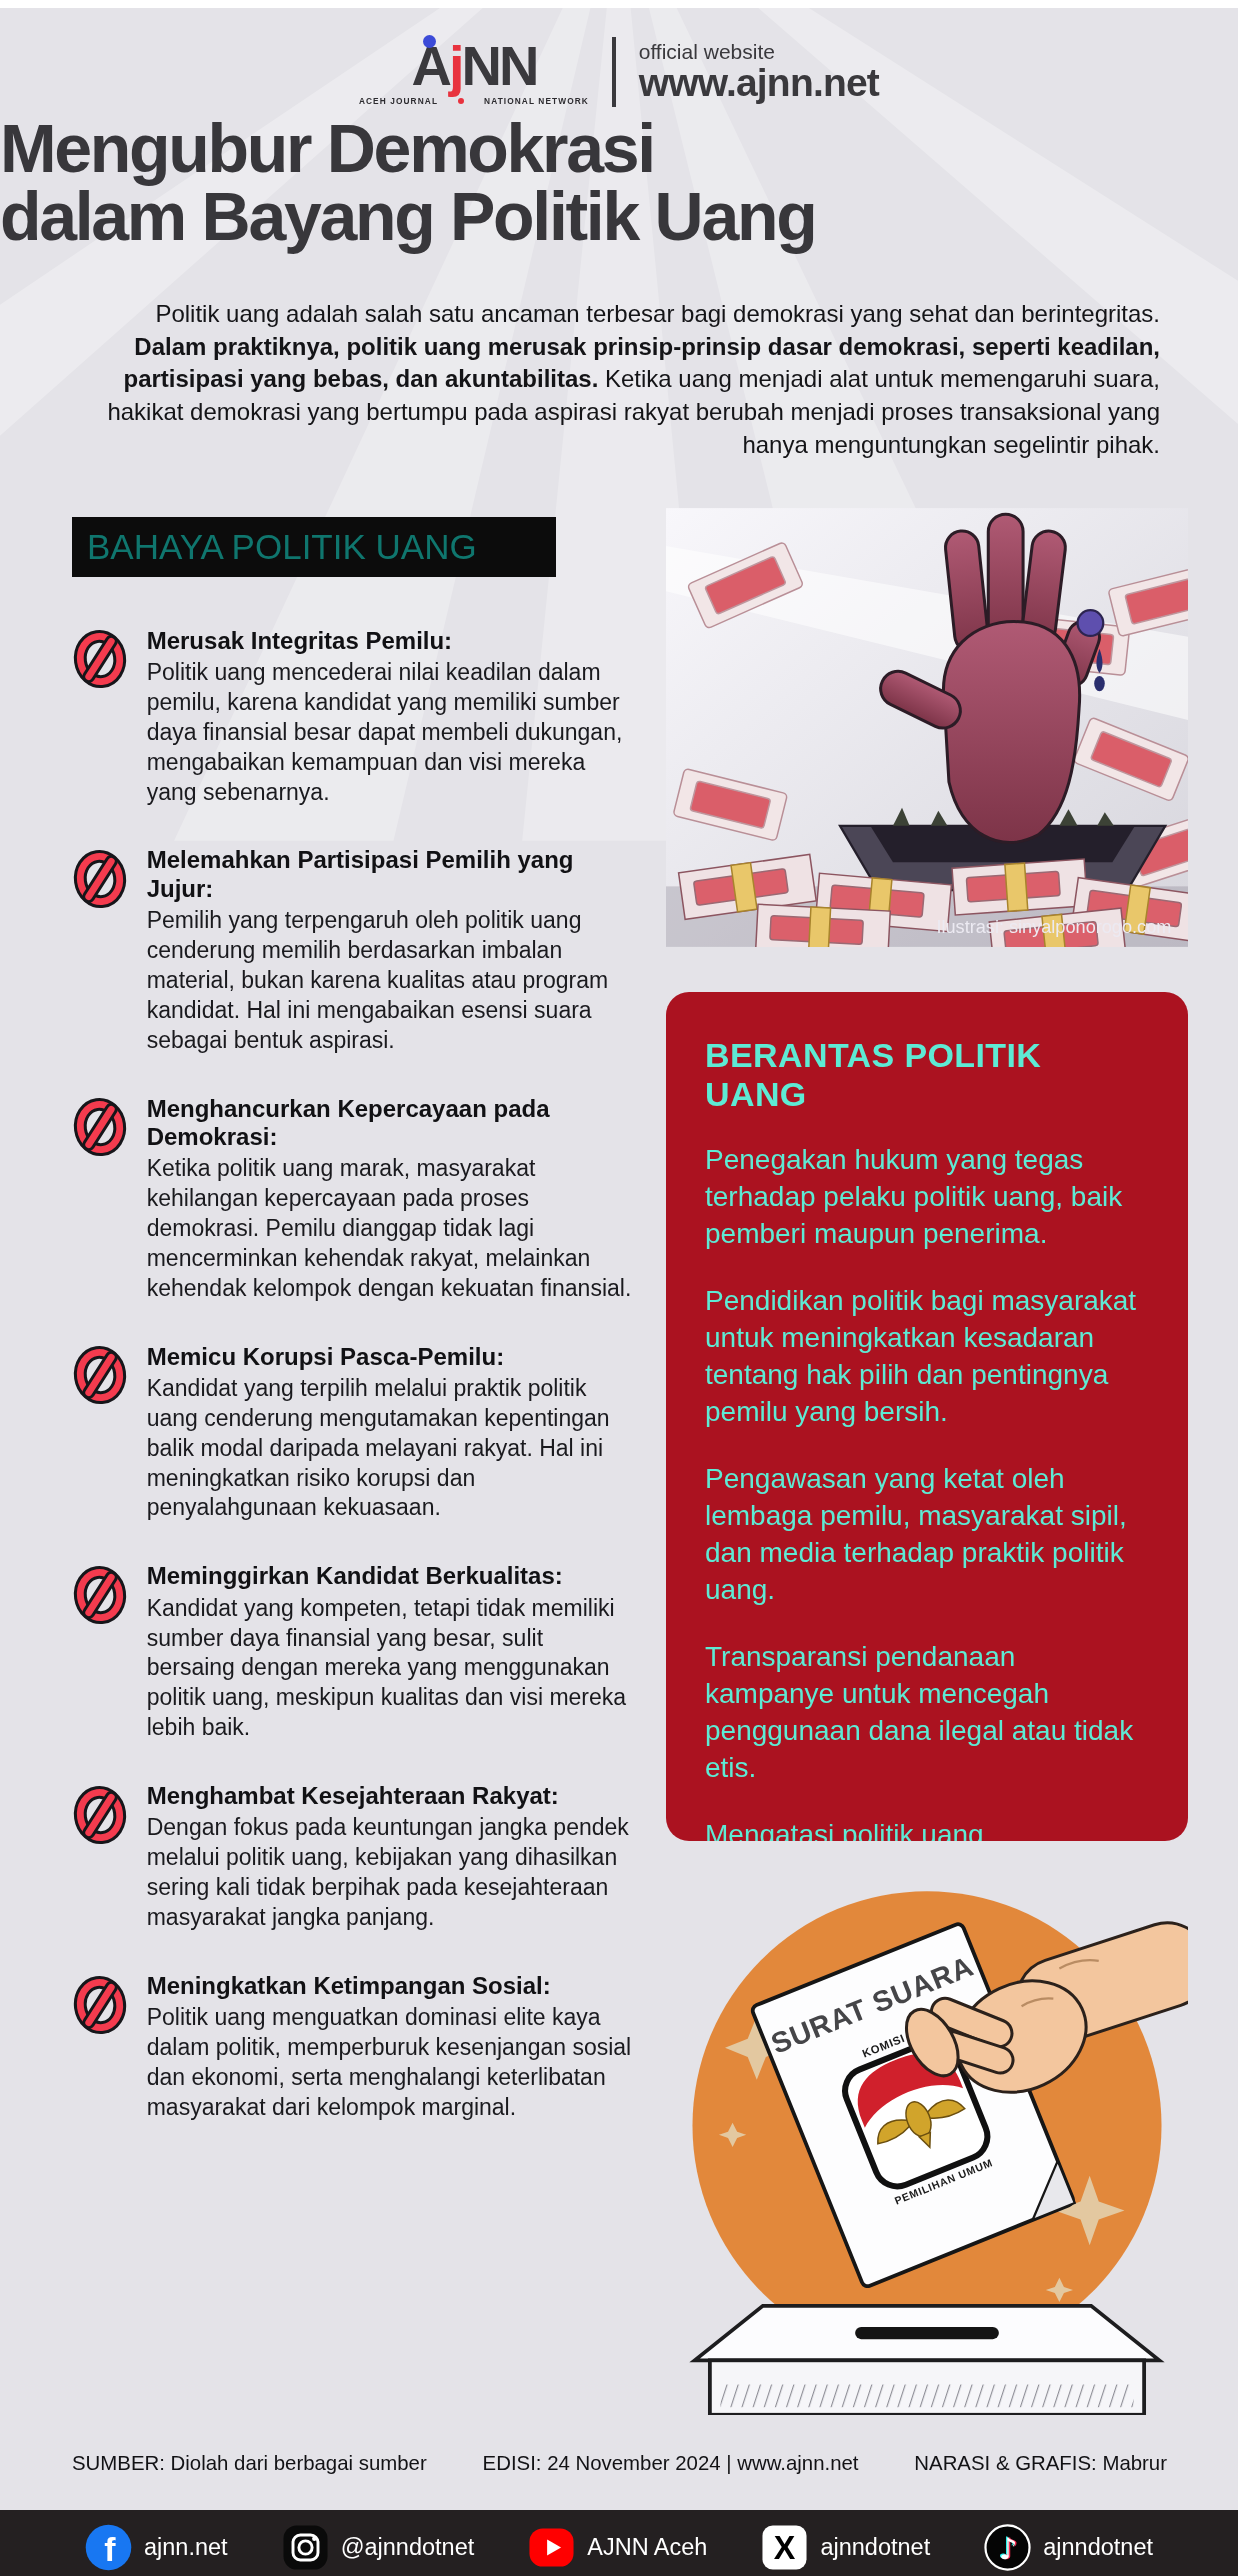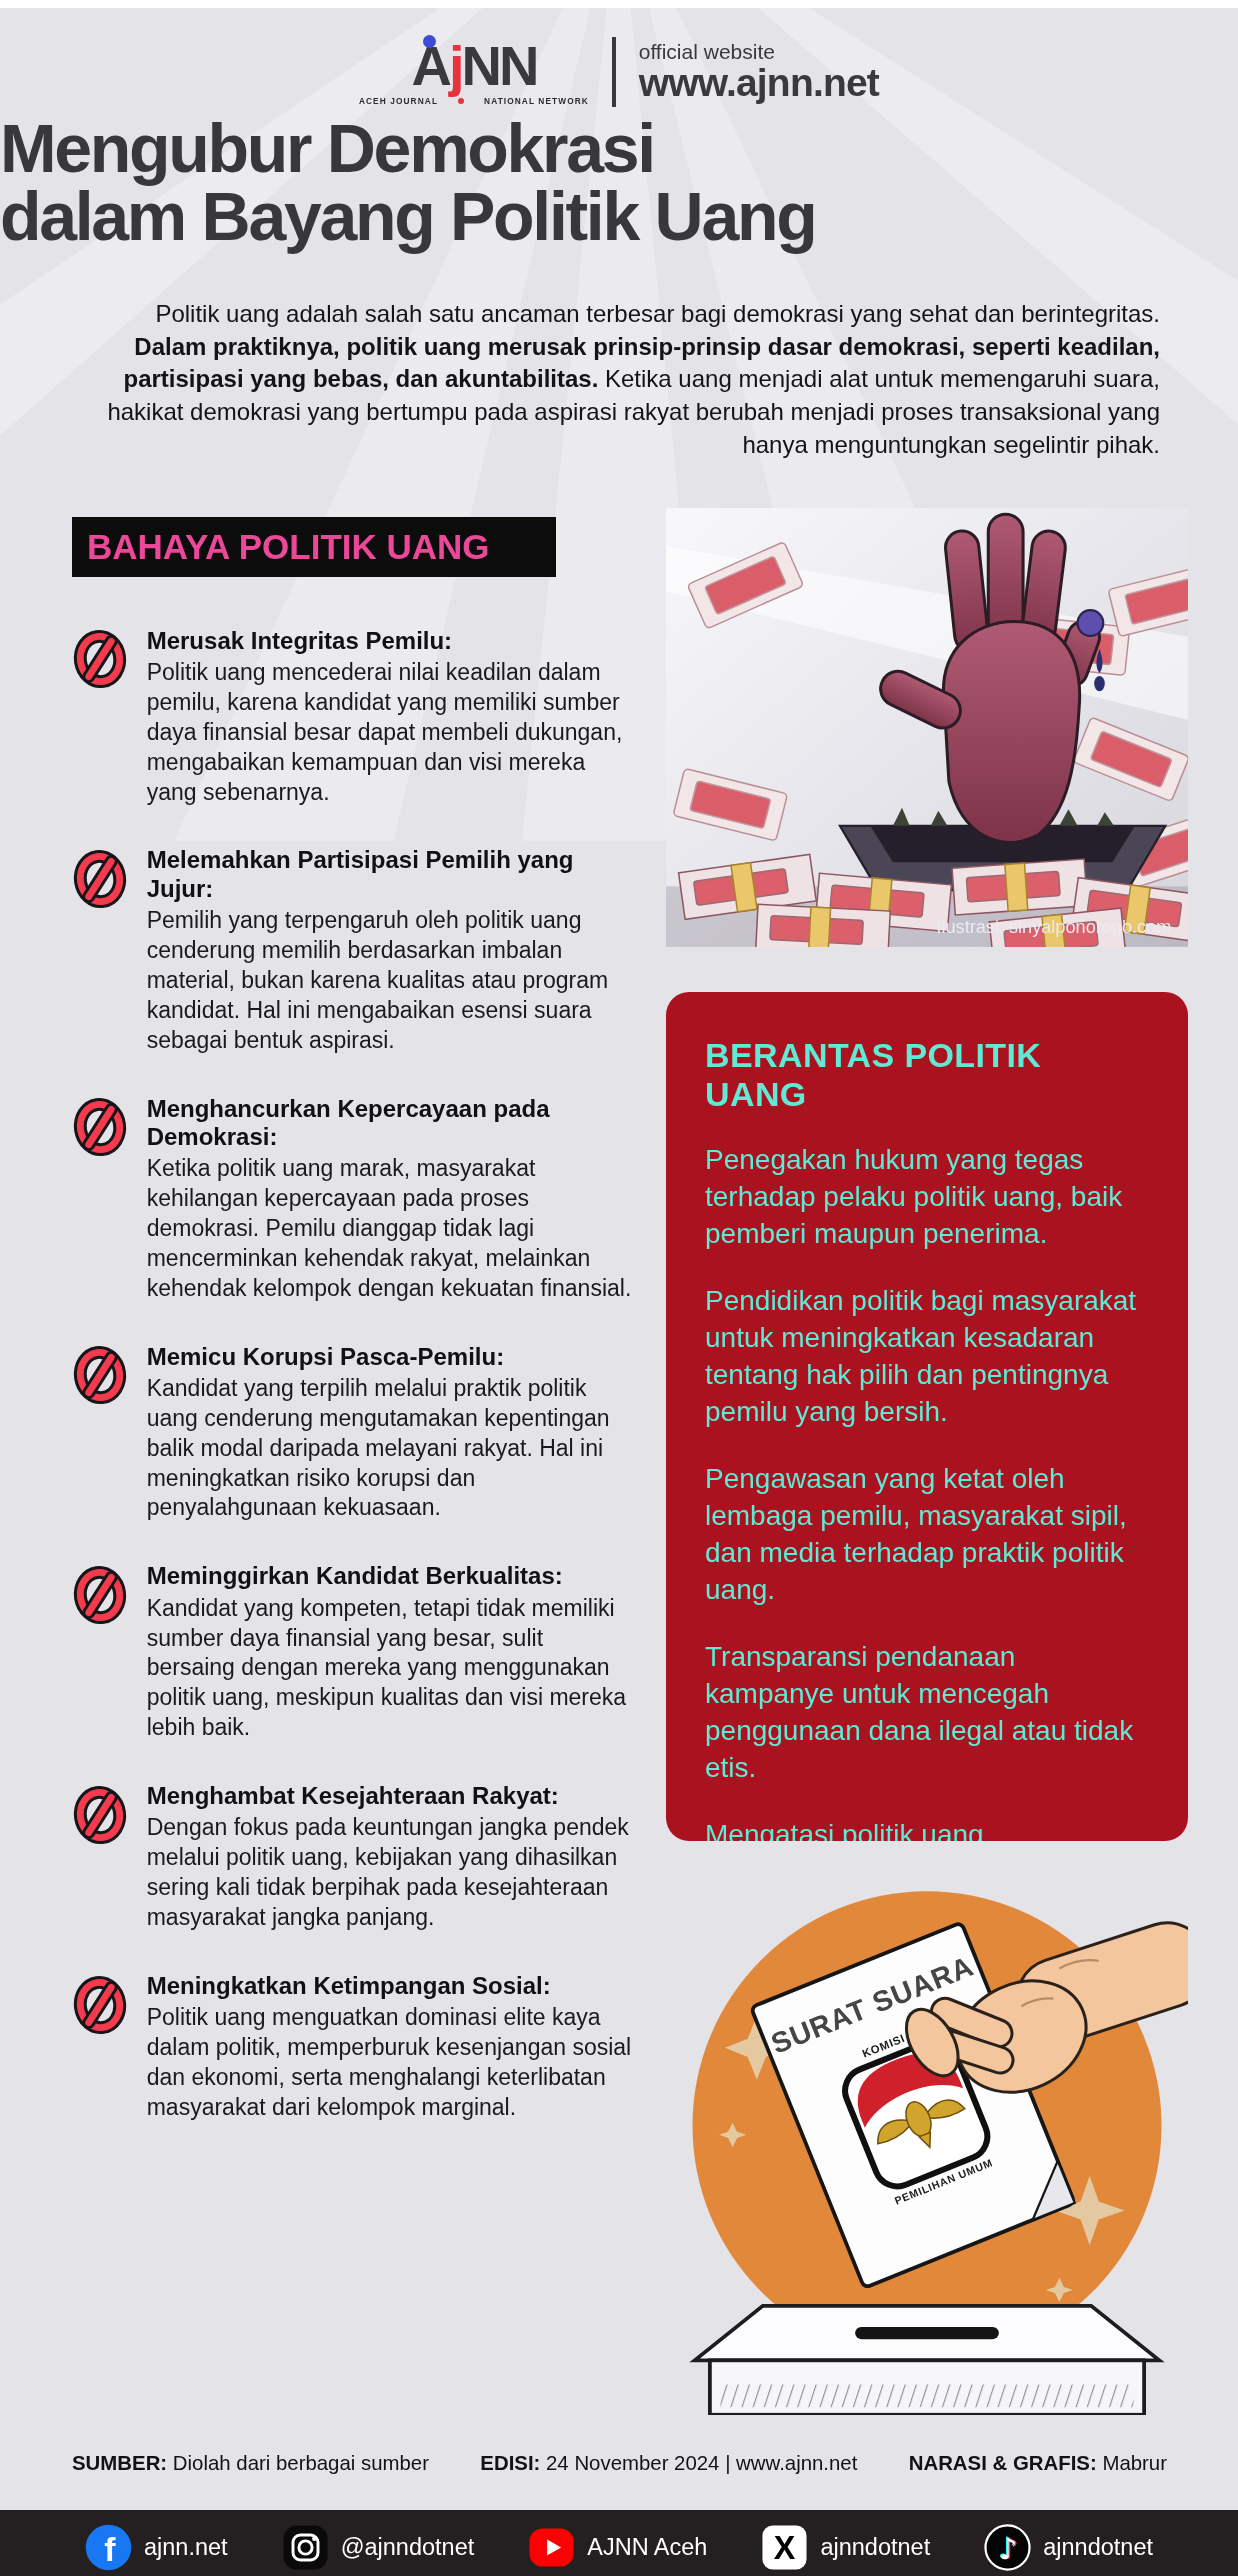--- a/index.html
+++ b/index.html
@@ -20,38 +20,38 @@
   .site-block .ow{font-size:21px;}
   .site-block .url{font-size:39px;font-weight:bold;letter-spacing:-0.8px;}
 
   
   .title{position:absolute;top:106px;left:0;width:100%;font-weight:bold;font-size:68px;line-height:1.0;letter-spacing:-2.3px;color:#38373b;}
   .intro{position:absolute;top:266px;left:50%;transform:translateX(-50%);width:1082px;text-align:right;font-size:24px;line-height:1.36;color:#141417;}
   .intro b{font-weight:bold;}
 
   
   .left-col{position:absolute;left:72px;top:509px;width:560px;}
-  .section-bar{background:#0c0c0c;color:#ec4899;font-weight:bold;font-size:35px;letter-spacing:0;width:454px;padding:10.6px 15px;line-height:1.1;}
+  .section-bar{background:#0c0c0c;color:#0f766e;font-weight:normal;font-size:35px;letter-spacing:0;width:454px;padding:10.6px 15px;line-height:1.1;}
   .items{margin-top:50px;display:flex;flex-direction:column;gap:39px;}
   .item{display:flex;gap:16.7px;}
   .item .icon-cell{flex:0 0 58px;padding-top:1.5px;}
   .item-text{flex:1;}
   .item-title{font-weight:bold;font-size:24px;line-height:1.18;color:#111114;margin-bottom:3px;}
   .item-body{font-size:23px;line-height:1.3;color:#1a1a1e;}
 
   
   .illo1{position:absolute;left:666px;top:500px;width:522px;height:439px;}
   .redbox{position:absolute;left:666px;top:984px;width:522px;height:849px;background:#ab1220;border-radius:23px;box-sizing:border-box;padding:44px 39px;color:#5eead4;overflow:hidden;}
   .redbox h2{margin:0 0 27px 0;font-size:34px;letter-spacing:0.4px;}
   .redbox p{margin:0 0 29px 0;font-size:28px;line-height:1.33;}
   .illo2{position:absolute;left:666px;top:1877px;width:522px;height:530px;}
 
   
   .credits{position:absolute;left:72px;top:2444px;width:1095px;display:flex;justify-content:space-between;font-size:20.4px;color:#121215;}
-  .credits b{font-weight:bold;}
+  .credits b{font-weight:normal;}
 
   
   .socialbar{position:absolute;left:0;bottom:0;width:100%;height:74px;background:#242021;display:flex;align-items:center;justify-content:space-between;box-sizing:border-box;padding:0 85px;}
   .social-item{display:flex;align-items:center;gap:12px;color:#ffffff;font-size:23.5px;}
   .social-item svg{display:block;}
 </style>
 </head>
 <body>
 
 <div class="page">

